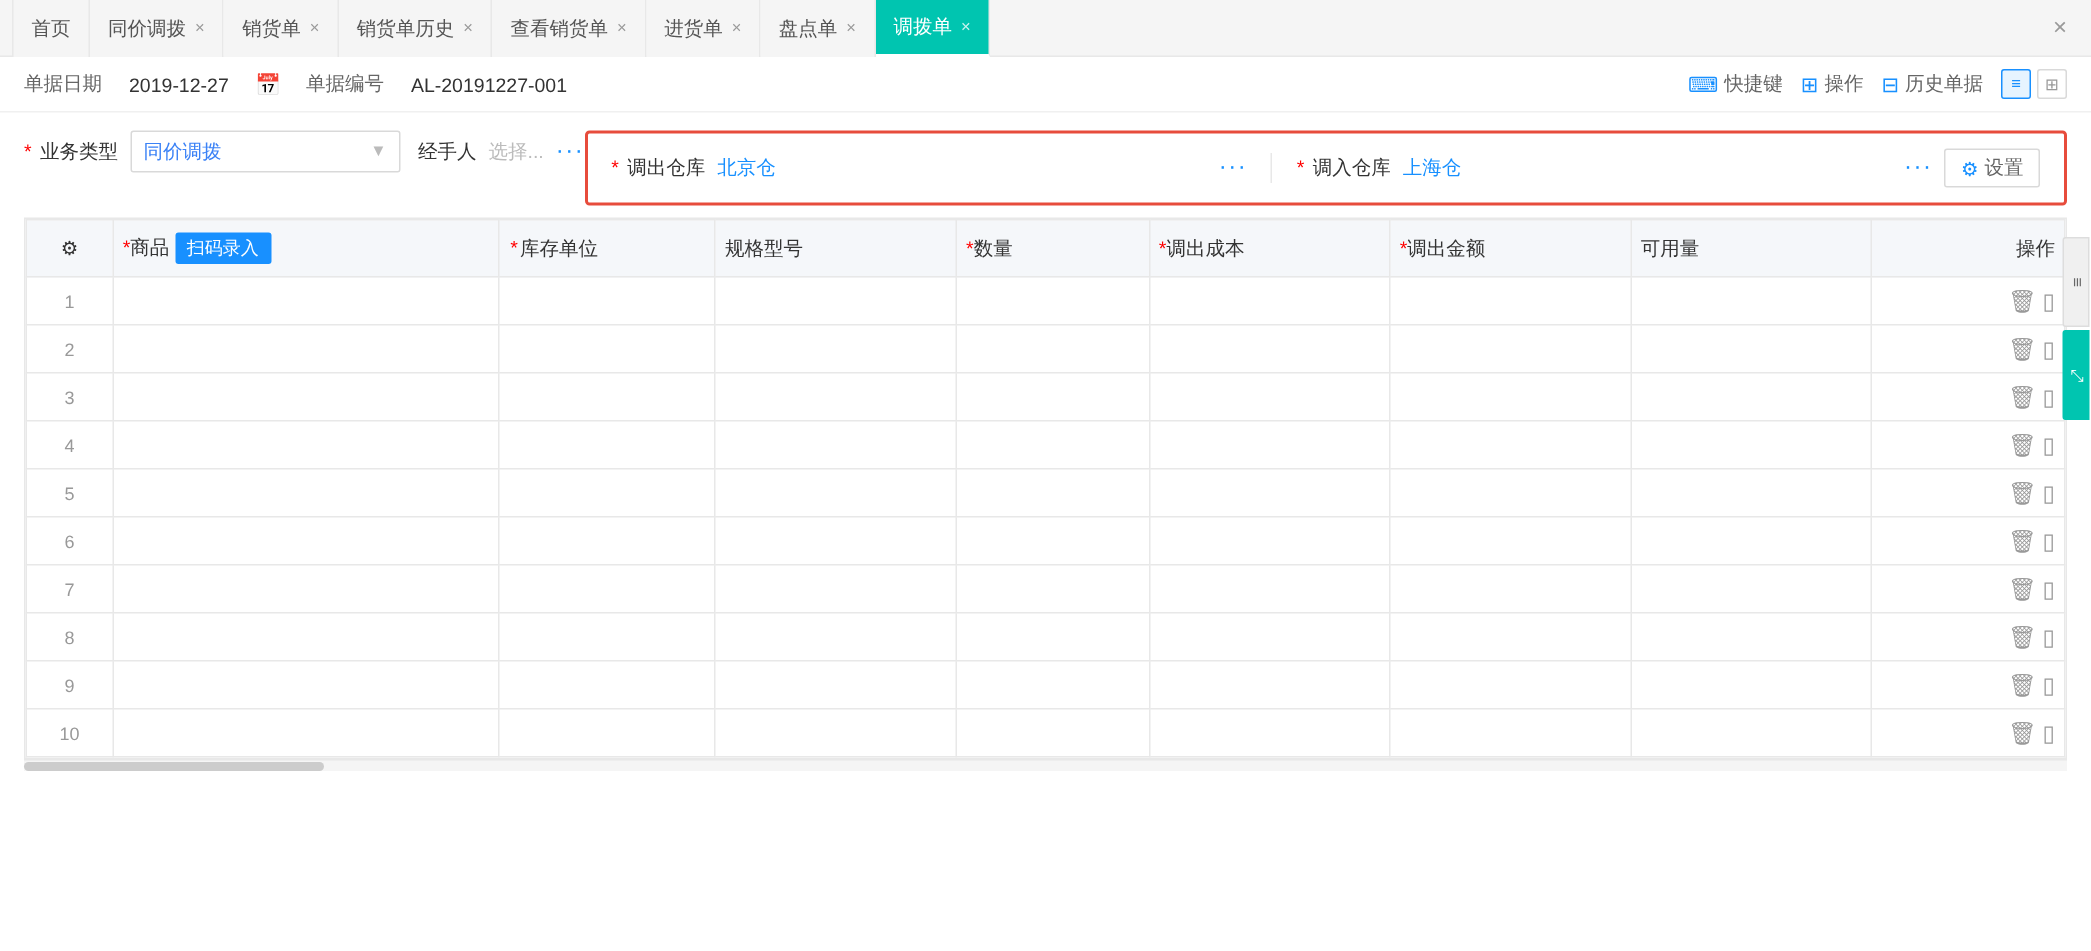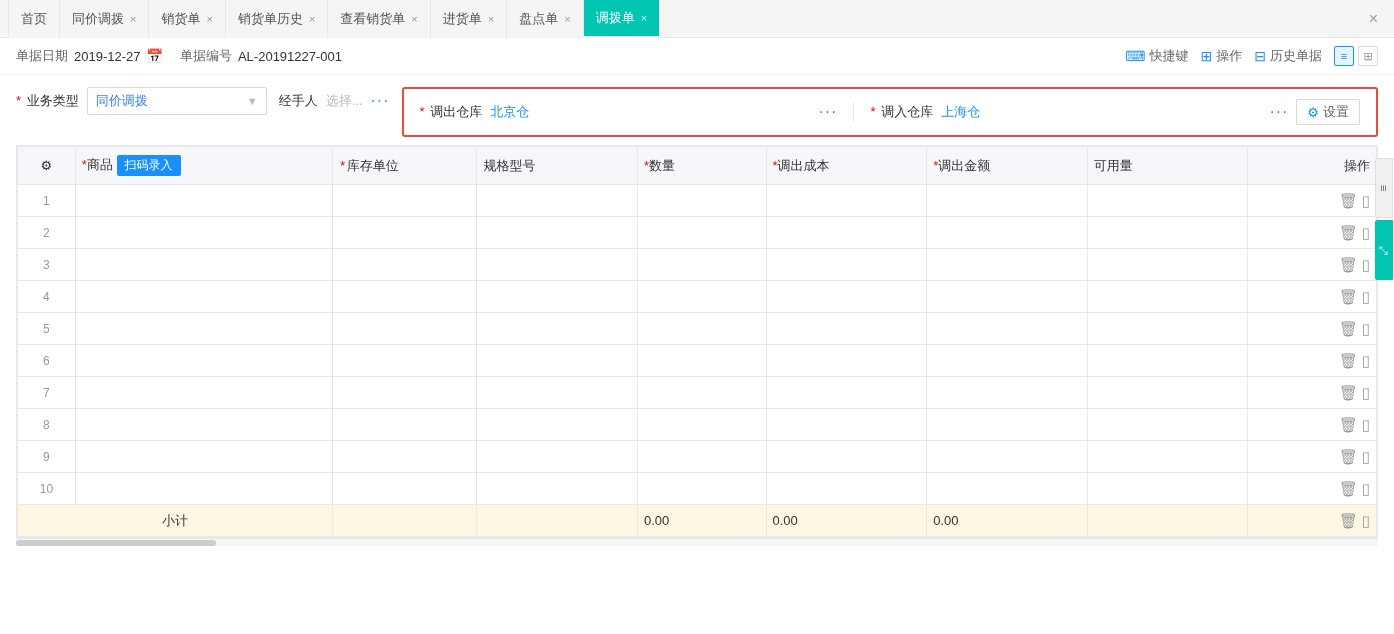--- a/index.html
+++ b/index.html
@@ -53,21 +53,21 @@
     }
 
     
     .toolbar {
       display: flex; align-items: center;
       padding: 8px 16px;
       border-bottom: 1px solid #f0f0f0;
       background: #fff;
       gap: 16px;
     }
-    .toolbar-group { display: flex; align-items: center; gap: 6px; }
+    .toolbar-group { display: flex; align-items: center; gap: 18px; }
     .toolbar-label { color: #666; font-size: 13px; }
     .toolbar-value { color: #333; font-size: 13px; font-weight: 500; }
     .calendar-icon { color: #1890ff; cursor: pointer; font-size: 14px; }
     .toolbar-right {
       margin-left: auto;
       display: flex; align-items: center; gap: 12px;
     }
     .toolbar-right-btn {
       display: flex; align-items: center; gap: 4px;
       color: #666; font-size: 13px; cursor: pointer;
@@ -102,21 +102,21 @@
     .field-select-text { font-size: 13px; color: #3b82f6; }
     .dropdown-arrow { color: #bbb; font-size: 11px; }
     .field-placeholder { color: #bbb; font-size: 13px; cursor: pointer; }
     .field-ellipsis { color: #1890ff; cursor: pointer; font-size: 16px; letter-spacing: 1px; }
 
     
     .warehouse-box {
       border: 2px solid #e74c3c;
       border-radius: 3px;
       padding: 10px 16px;
-      margin-left: 12px;
+      margin-left: 0;
       flex: 1;
       display: flex;
       align-items: center;
       gap: 0;
       position: relative;
     }
     .warehouse-section {
       display: flex; align-items: center; gap: 8px;
       flex: 1;
     }
@@ -531,35 +531,20 @@
             <td></td>
             <td></td>
             <td></td>
             <td>
               <div class="op-icons">
                 <span class="op-icon">🗑</span>
                 <span class="op-icon">▯</span>
               </div>
             </td>
           </tr>
-          <tr style="background: rgb(253, 246, 227);">
-            <td colspan="2" style="text-align: center; background: rgb(253, 246, 227);">小计</td>
-            <td style="background: rgb(253, 246, 227);"></td>
-            <td style="background: rgb(253, 246, 227);"></td>
-            <td style="background: rgb(253, 246, 227);">0.00</td>
-            <td style="background: rgb(253, 246, 227);">0.00</td>
-            <td style="background: rgb(253, 246, 227);">0.00</td>
-            <td style="background: rgb(253, 246, 227);"></td>
-            <td style="background: rgb(253, 246, 227);">
-              <div class="op-icons">
-                <span class="op-icon">🗑</span>
-                <span class="op-icon">▯</span>
-              </div>
-            </td>
-          </tr>
         </tbody>
     </table>
   </div>
   <div class="scrollbar-area">
     <div class="scrollbar-thumb"></div>
   </div>
 </div>
 
 <div class="right-panel">
   <div class="right-panel-btn">≡</div>

